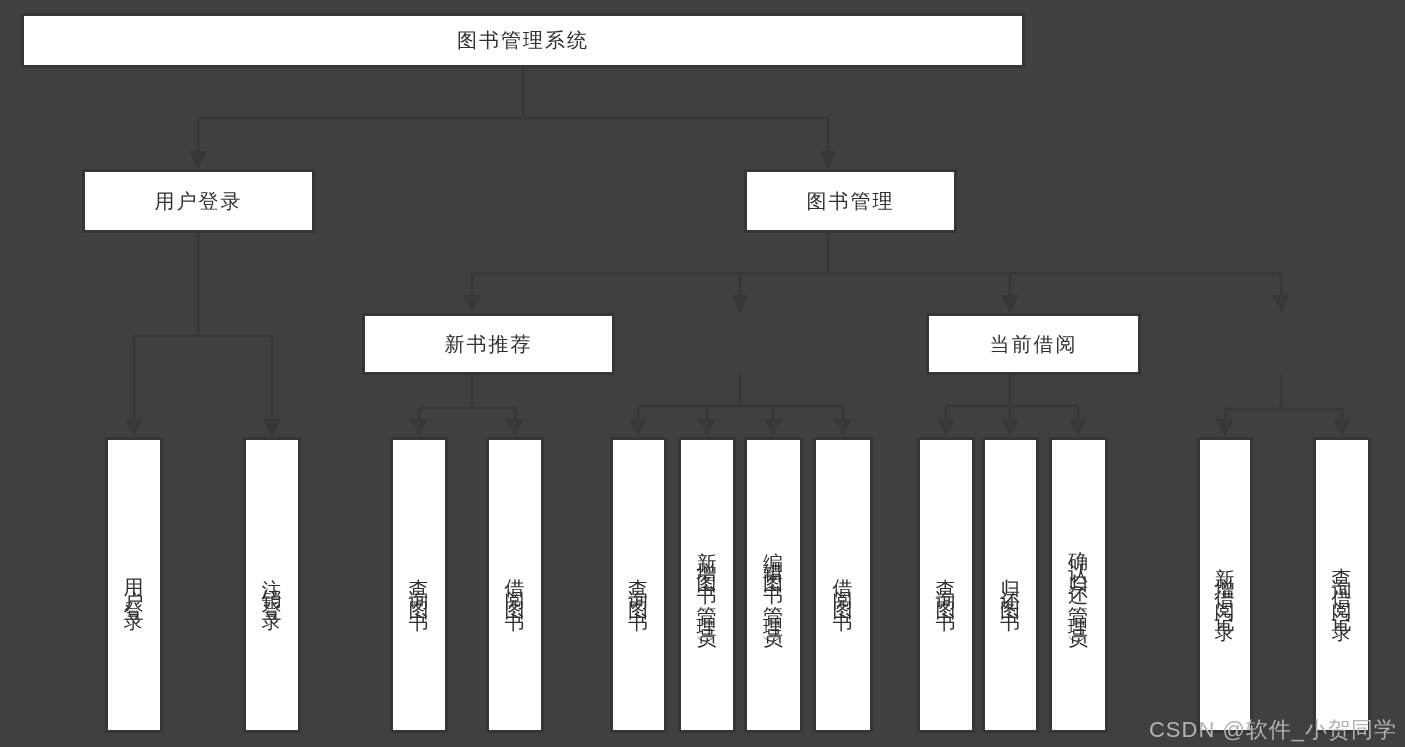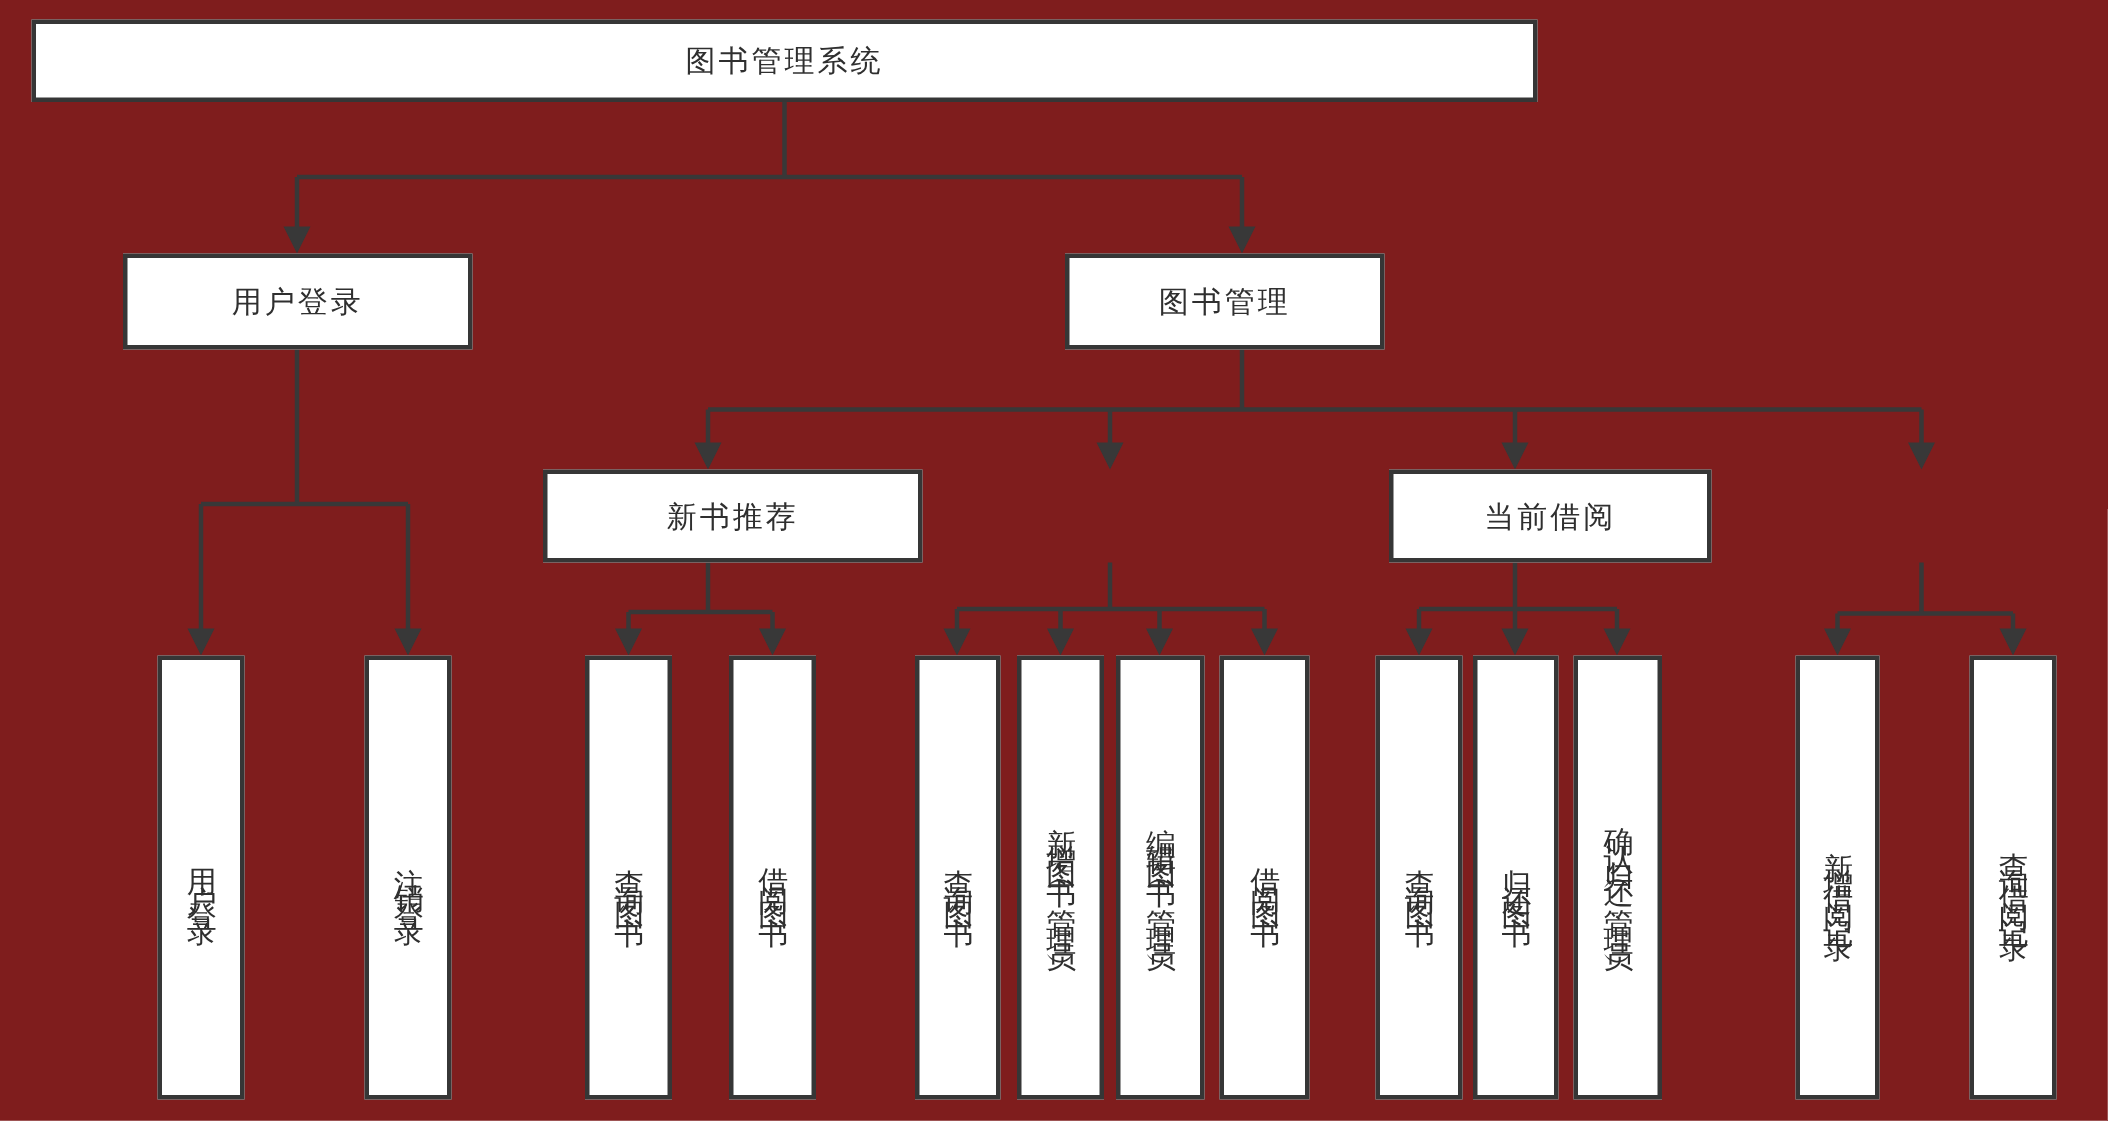--- a/index.html
+++ b/index.html
@@ -4,21 +4,21 @@
 <style>
   html, body { margin: 0; padding: 0; }
   body {
     font-family: "Liberation Sans", "DejaVu Sans", sans-serif;
     background: #ffffff;
   }
   #canvas {
     position: relative;
     width: 1405px;
     height: 747px;
-    background: #7f1d1d;
+    background: #404040;
     overflow: hidden;
   }
   #connectors {
     position: absolute;
     left: 0; top: 0;
     width: 1405px;
     height: 747px;
   }
   .box {
     position: absolute;
@@ -72,21 +72,21 @@
       M134 437l-9-18h18z M272 437l-9-18h18z
       M419 437l-9-18h18z M515 437l-9-18h18z
       M638 437l-9-18h18z M707 437l-9-18h18z M773 437l-9-18h18z M843 437l-9-18h18z
       M946 437l-9-18h18z M1010 437l-9-18h18z M1078 437l-9-18h18z
       M1225 437l-9-18h18z M1342 437l-9-18h18z"></path>
   </svg>
 
   <div class="box h" style="left:21px; top:13px; width:1004px; height:55px;">图书管理系统</div>
 
   <div class="box h" style="left:82px; top:169px; width:233px; height:64px;">用户登录</div>
-  <div class="box h" style="left:710px; top:169px; width:213px; height:64px;">图书管理</div>
+  <div class="box h" style="left:744px; top:169px; width:213px; height:64px;">图书管理</div>
 
   <div class="box h" style="left:362px; top:313px; width:253px; height:62px;">新书推荐</div>
   <div class="box h" style="left:903px; top:313px; width:215px; height:62px;margin-left:23px;">当前借阅</div>
 
   <div class="box v" style="left:105px; top:437px; width:58px; height:296px;">用户登录</div>
   <div class="box v" style="left:243px; top:437px; width:58px; height:296px;">注销登录</div>
 
   <div class="box v" style="left:390px; top:437px; width:58px; height:296px;">查询图书</div>
   <div class="box v" style="left:486px; top:437px; width:58px; height:296px;">借阅图书</div>
 
@@ -95,14 +95,15 @@
   <div class="box v" style="left:744px; top:437px; width:59px; height:296px;">编辑图书（管理员）</div>
   <div class="box v" style="left:813px; top:437px; width:60px; height:296px;">借阅图书</div>
 
   <div class="box v" style="left:917px; top:437px; width:58px; height:296px;">查询图书</div>
   <div class="box v" style="left:982px; top:437px; width:57px; height:296px;">归还图书</div>
   <div class="box v" style="left:1049px; top:437px; width:59px; height:296px;">确认归还（管理员）</div>
 
   <div class="box v" style="left:1197px; top:437px; width:56px; height:296px;">新增借阅记录</div>
   <div class="box v" style="left:1313px; top:437px; width:58px; height:296px;">查询借阅记录</div>
 
+  <div id="watermark">CSDN @软件_小贺同学</div>
 
 </div>
 
 </body></html>

